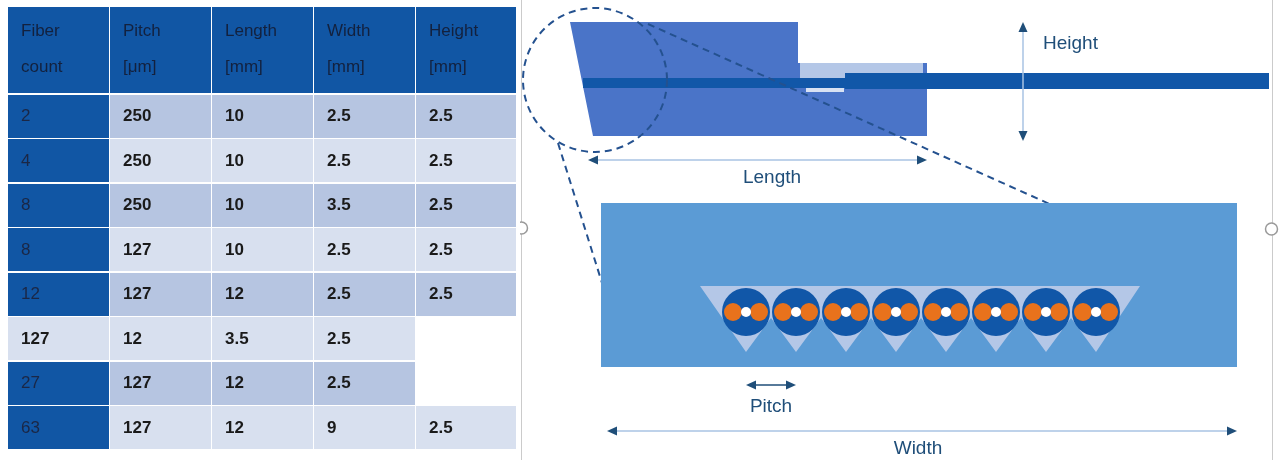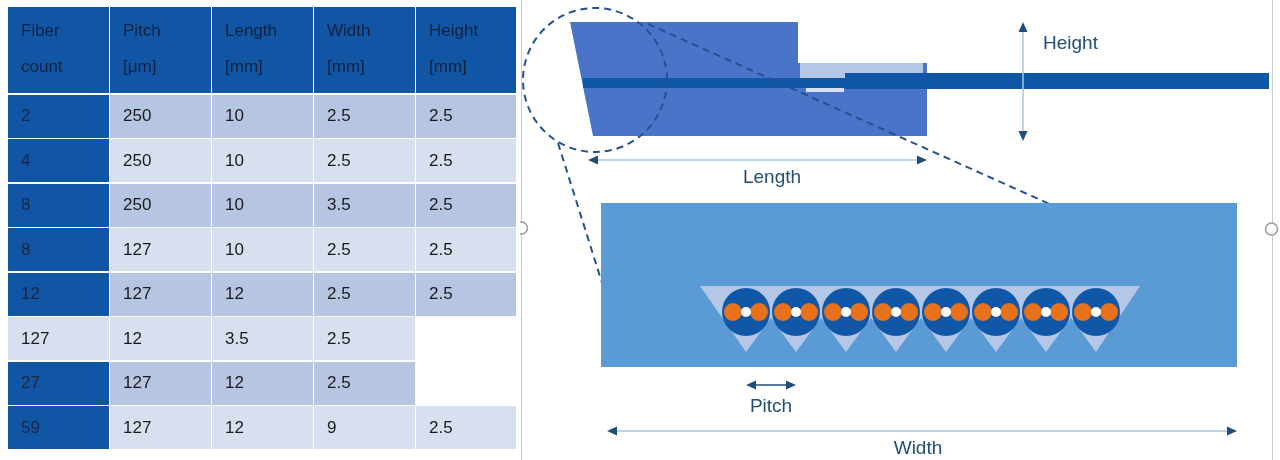--- a/index.html
+++ b/index.html
@@ -23,21 +23,21 @@
   .trow{display:grid;grid-template-columns:100.5px 100.5px 100.5px 100.5px 100px;gap:1.5px;}
   .hrow{height:86px;}
   .brow{height:43px;}
   .hcell{
     background:var(--header-blue);color:var(--header-text);
     font-size:17px;line-height:17px;
     display:flex;flex-direction:column;justify-content:flex-start;
     gap:19px;padding:15px 8px 0 13px;
   }
   .tcell{
-    font-size:17px;font-weight:normal;color:var(--cell-text);
+    font-size:17px;font-weight:bold;color:var(--cell-text);
     display:flex;align-items:center;padding-left:13px;
   }
   .brow.dark .tcell{background:var(--row-dark);}
   .brow.light .tcell{background:var(--row-light);}
   .brow .tcell.first{
     background:var(--header-blue);color:var(--firstcol-text);font-weight:normal;
   }
   
   .diagram{position:absolute;left:520px;top:0;width:760px;height:460px;}
   svg text{
@@ -123,21 +123,21 @@
         <div class="tcell">3.5</div>
         <div class="tcell">2.5</div>
       </div>
       <div class="trow brow dark">
         <div class="tcell first">27</div>
         <div class="tcell">127</div>
         <div class="tcell">12</div>
         <div class="tcell">2.5</div>
       </div>
       <div class="trow brow light">
-        <div class="tcell first">59</div>
+        <div class="tcell first">63</div>
         <div class="tcell">127</div>
         <div class="tcell">12</div>
         <div class="tcell">9</div>
         <div class="tcell">2.5</div>
       </div>
     </div>
 </div>
 
 <svg class="diagram" viewBox="520 0 760 460">
 

